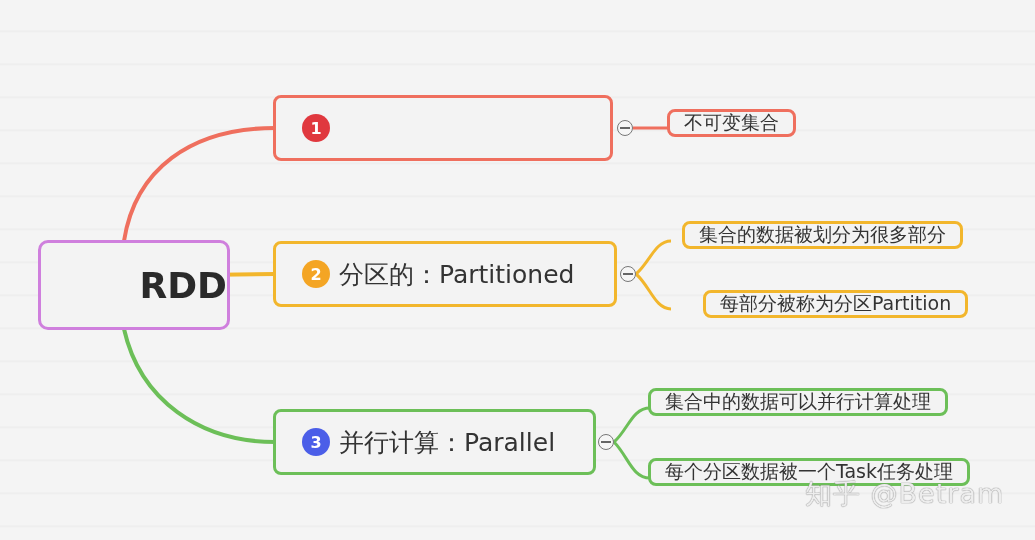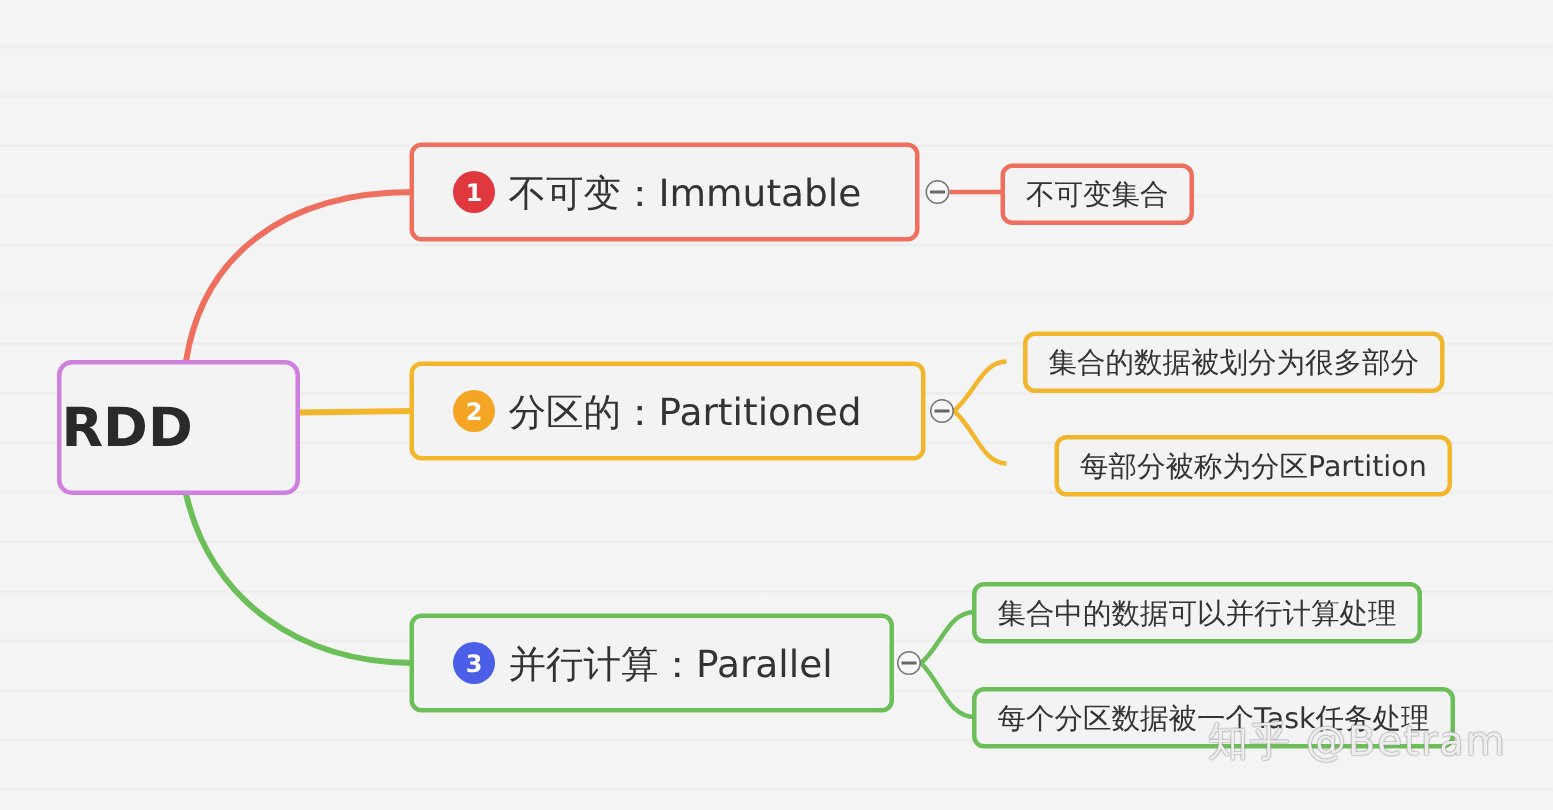--- a/index.html
+++ b/index.html
@@ -15,35 +15,35 @@
   }
   .canvas { position: absolute; left: 0; top: 0; width: 1035px; height: 540px; }
   svg.links { position: absolute; left: 0; top: 0; }
   .node {
     position: absolute; box-sizing: border-box;
     background: #f3f3f3; border-style: solid; border-width: 3px;
     border-radius: 8px; display: flex; align-items: center;
     color: #333;
   }
   .root {
-    left: 38px; top: 240px; width: 162px; height: 90px;
-    border-color: #cf7fdd; justify-content: flex-start;
+    left: 38px; top: 240px; width: 192px; height: 90px;
+    border-color: #cf7fdd; justify-content: flex-end;
     font-weight: bold; font-size: 36px; color: #2a2a2a; border-radius: 10px;
   }
   .topic {
     height: 66px; font-size: 25px; padding-left: 26px;
   }
   .badge {
     display: inline-flex; width: 28px; height: 28px; border-radius: 50%;
     color: #fff; font-size: 16px; font-weight: bold;
     align-items: center; justify-content: center; margin-right: 9px;
     flex: none;
   }
   .sub {
-    height: 41px; font-size: 19px; padding: 4px 14px; white-space: nowrap;
+    height: 28px; font-size: 19px; padding: 4px 14px; white-space: nowrap;
   }
   .collapse {
     position: absolute; width: 16px; height: 16px; box-sizing: border-box;
     border: 1.5px solid #777; border-radius: 50%; background: #f6f6f6;
   }
   .collapse::after {
     content: ""; position: absolute; left: 2px; right: 2px; top: 6px;
     height: 1.5px; background: #666;
   }
   .watermark {
@@ -74,21 +74,20 @@
     <path d="M614 442 C 628 430, 632 408, 650 408" stroke="#6cbf58" stroke-width="3" fill="none"></path>
     <path d="M614 442 C 628 456, 632 478, 650 478" stroke="#6cbf58" stroke-width="3" fill="none"></path>
   </svg>
 
   <div class="node root">
     <span>RDD</span>
   </div>
 
   <div class="node topic" style="left:273px; top:95px; width:340px; border-color:#ef6f5e;">
     <span class="badge" style="background:#e0383e;">1</span>
-    <span>不可变：Immutable</span>
   </div>
   <div class="collapse" style="left:617px; top:120px;"></div>
   <div class="node sub" style="left:667px; top:109px; border-color:#ef6f5e;">
     <span>不可变集合</span>
   </div>
 
   <div class="node topic" style="left:273px; top:241px; width:344px; border-color:#f2b62c;">
     <span class="badge" style="background:#f4a524;">2</span>
     <span>分区的：Partitioned</span>
   </div>

